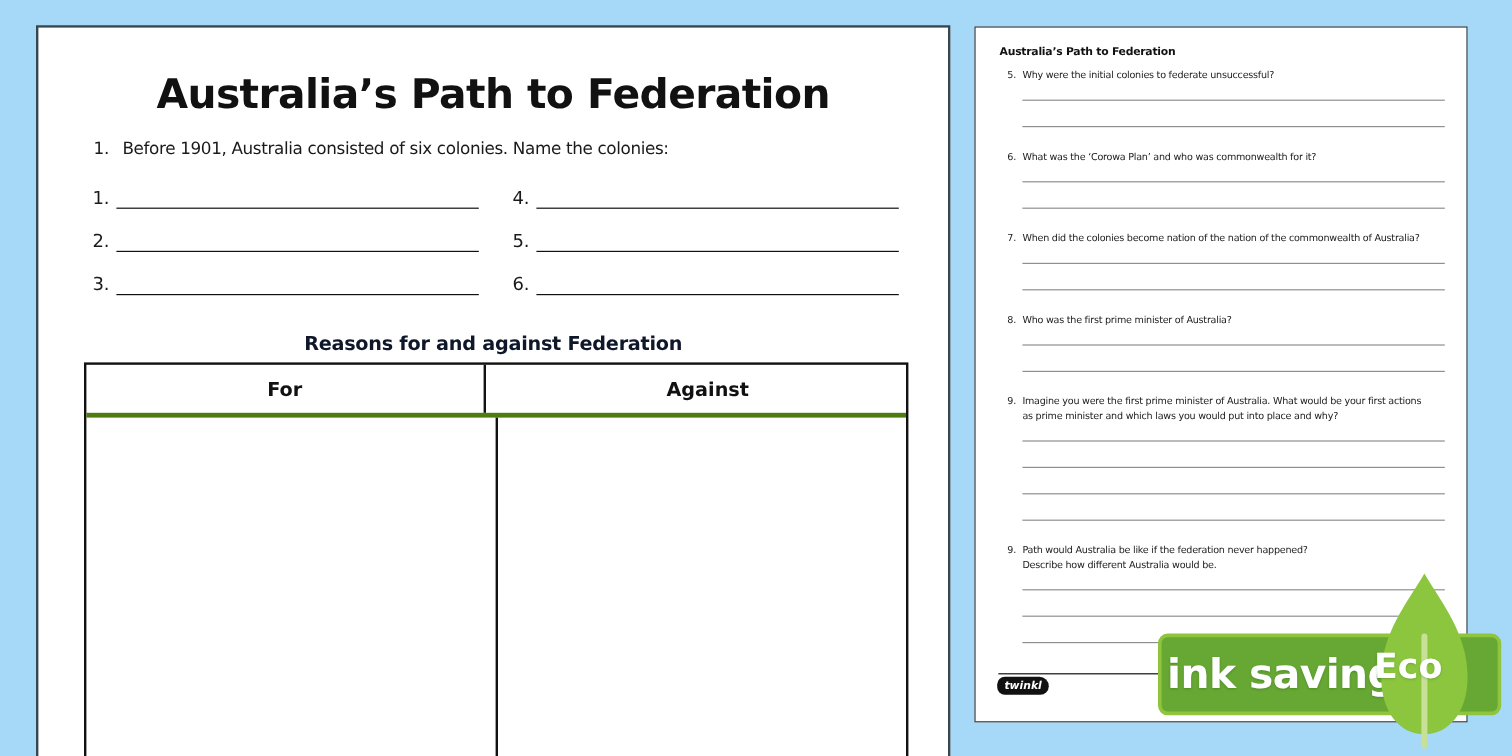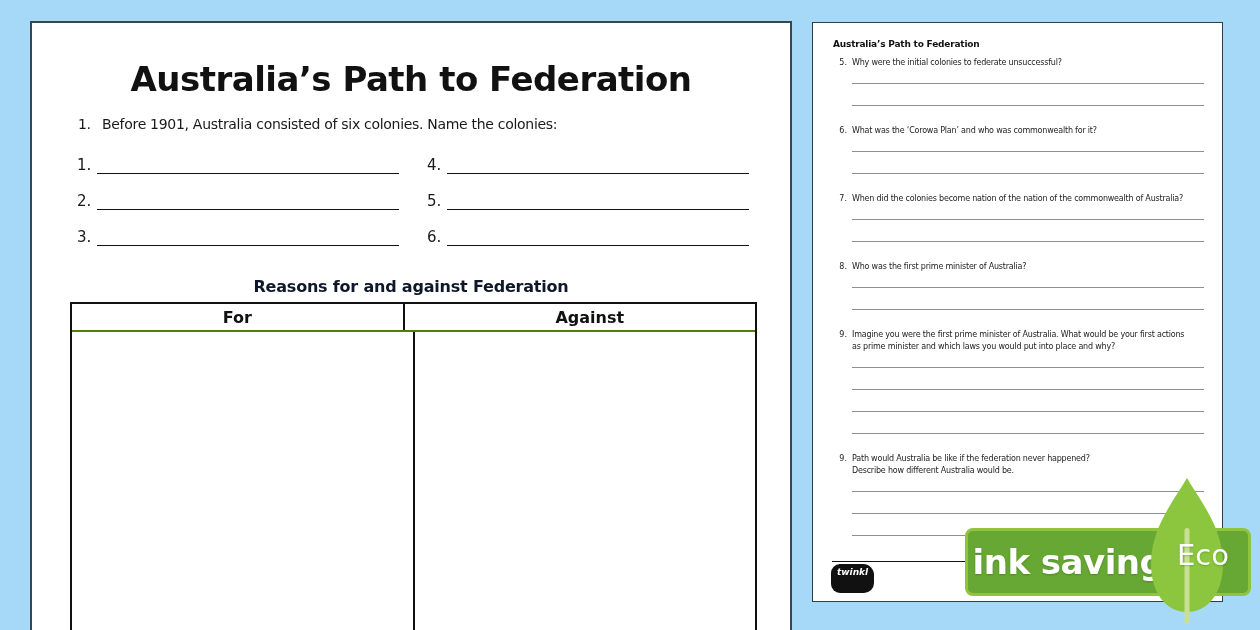--- a/index.html
+++ b/index.html
@@ -51,21 +51,21 @@
     text-align: center;
     font-size: 16px; font-weight: bold; letter-spacing: -0.2px;
     color: #0f172a;
   }
   .lp-table {
     position: absolute; top: 279px; left: 38px;
     width: 687px; height: 400px;
     border: 2px solid #111;
     display: flex; flex-direction: column;
   }
-  .lp-table .t-head { display: flex; height: 28px; border-bottom: 2px solid #4d7c0f; gap: 20px; }
+  .lp-table .t-head { display: flex; height: 44px; border-bottom: 4px solid #4d7c0f; gap: 20px; }
   .lp-table .t-body { display: flex; flex: 1; }
   .lp-table .t-cell { flex: 1; }
   .lp-table .t-cell.first { border-right: 2px solid #111; }
   .lp-table .t-head .t-cell {
     display: flex; align-items: center; justify-content: center;
     font-size: 16px; font-weight: bold; color: #111;
   }
 
   
   .right-page {
@@ -94,21 +94,21 @@
   .q-answer .a-line:first-child { height: 15px; }
   .rp-footer-line {
     position: absolute; top: 538px; left: 19px; width: 134px;
     border-top: 1.5px solid #111;
   }
   .twinkl-logo {
     position: absolute; top: 541px; left: 18px;
     background: #111; color: #fff;
     border-radius: 9px 11px 10px 9px;
     font-size: 9px; font-weight: bold; font-style: italic;
-    padding: 3px 6px 16px 6px; line-height: 10px;
+    padding: 3px 6px 2px 6px; line-height: 10px;
   }
 
   
   .eco-badge {
     position: absolute; left: 965px; top: 528px;
     width: 286px; height: 68px;
     background: var(--badge-fill, #67a733);
     border: 3px solid var(--badge-border, #8fc43c);
     border-radius: 8px;
     z-index: 5;
@@ -119,22 +119,22 @@
     color: #fff; font-size: 34px; font-weight: bold; letter-spacing: -0.5px;
     text-shadow: 0 1px 2px rgba(0,60,0,0.25);
   }
   .eco-leaf {
     position: absolute; left: 1145px; top: 476px;
     width: 84px; height: 148px;
     z-index: 6;
   }
   .eco-leaf-label {
     position: absolute; left: 1145px; top: 538px; width: 84px;
-    text-align: right;
-    color: #fff; font-size: 29px; font-weight: normal;
+    text-align: left;
+    color: #fff; font-size: 29px; font-weight: bold;
     z-index: 7;
     text-shadow: 0 1px 2px rgba(0,80,0,0.25);
   }
 </style>
 </head>
 <body style="background: rgb(166, 217, 248);">
 
 <div class="left-page">
   <div class="lp-title">Australia’s Path to Federation</div>
 

